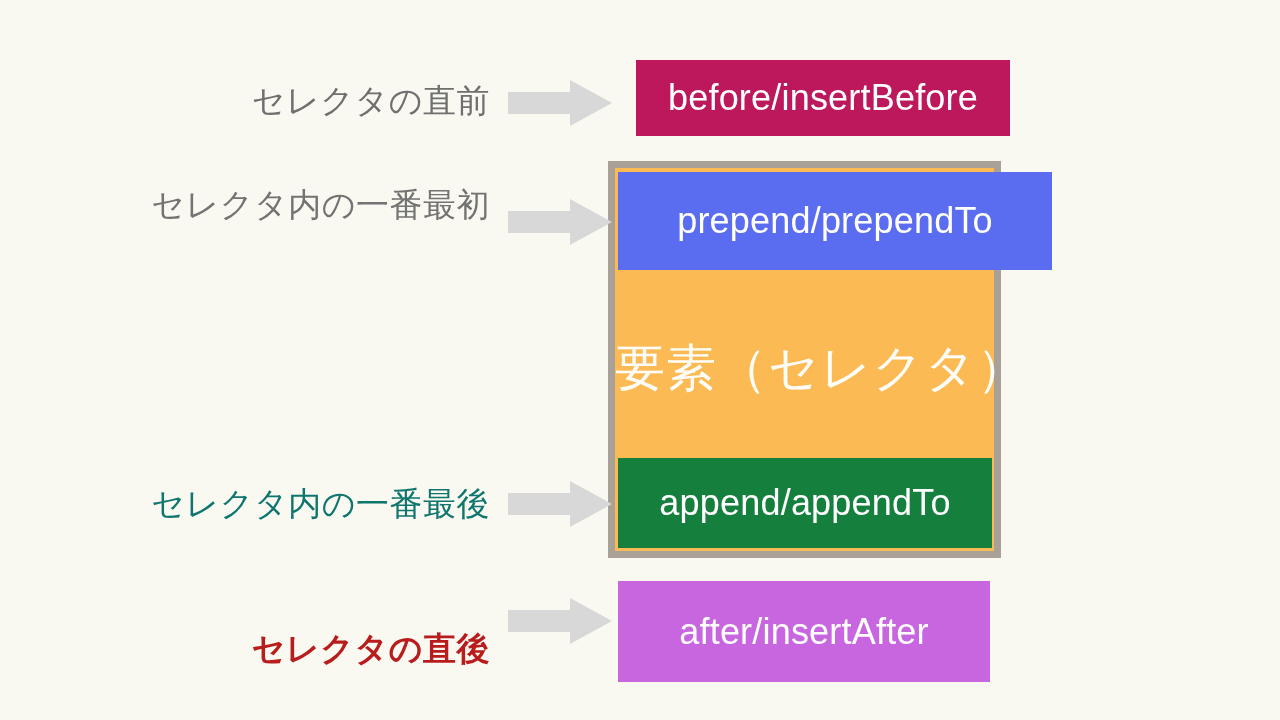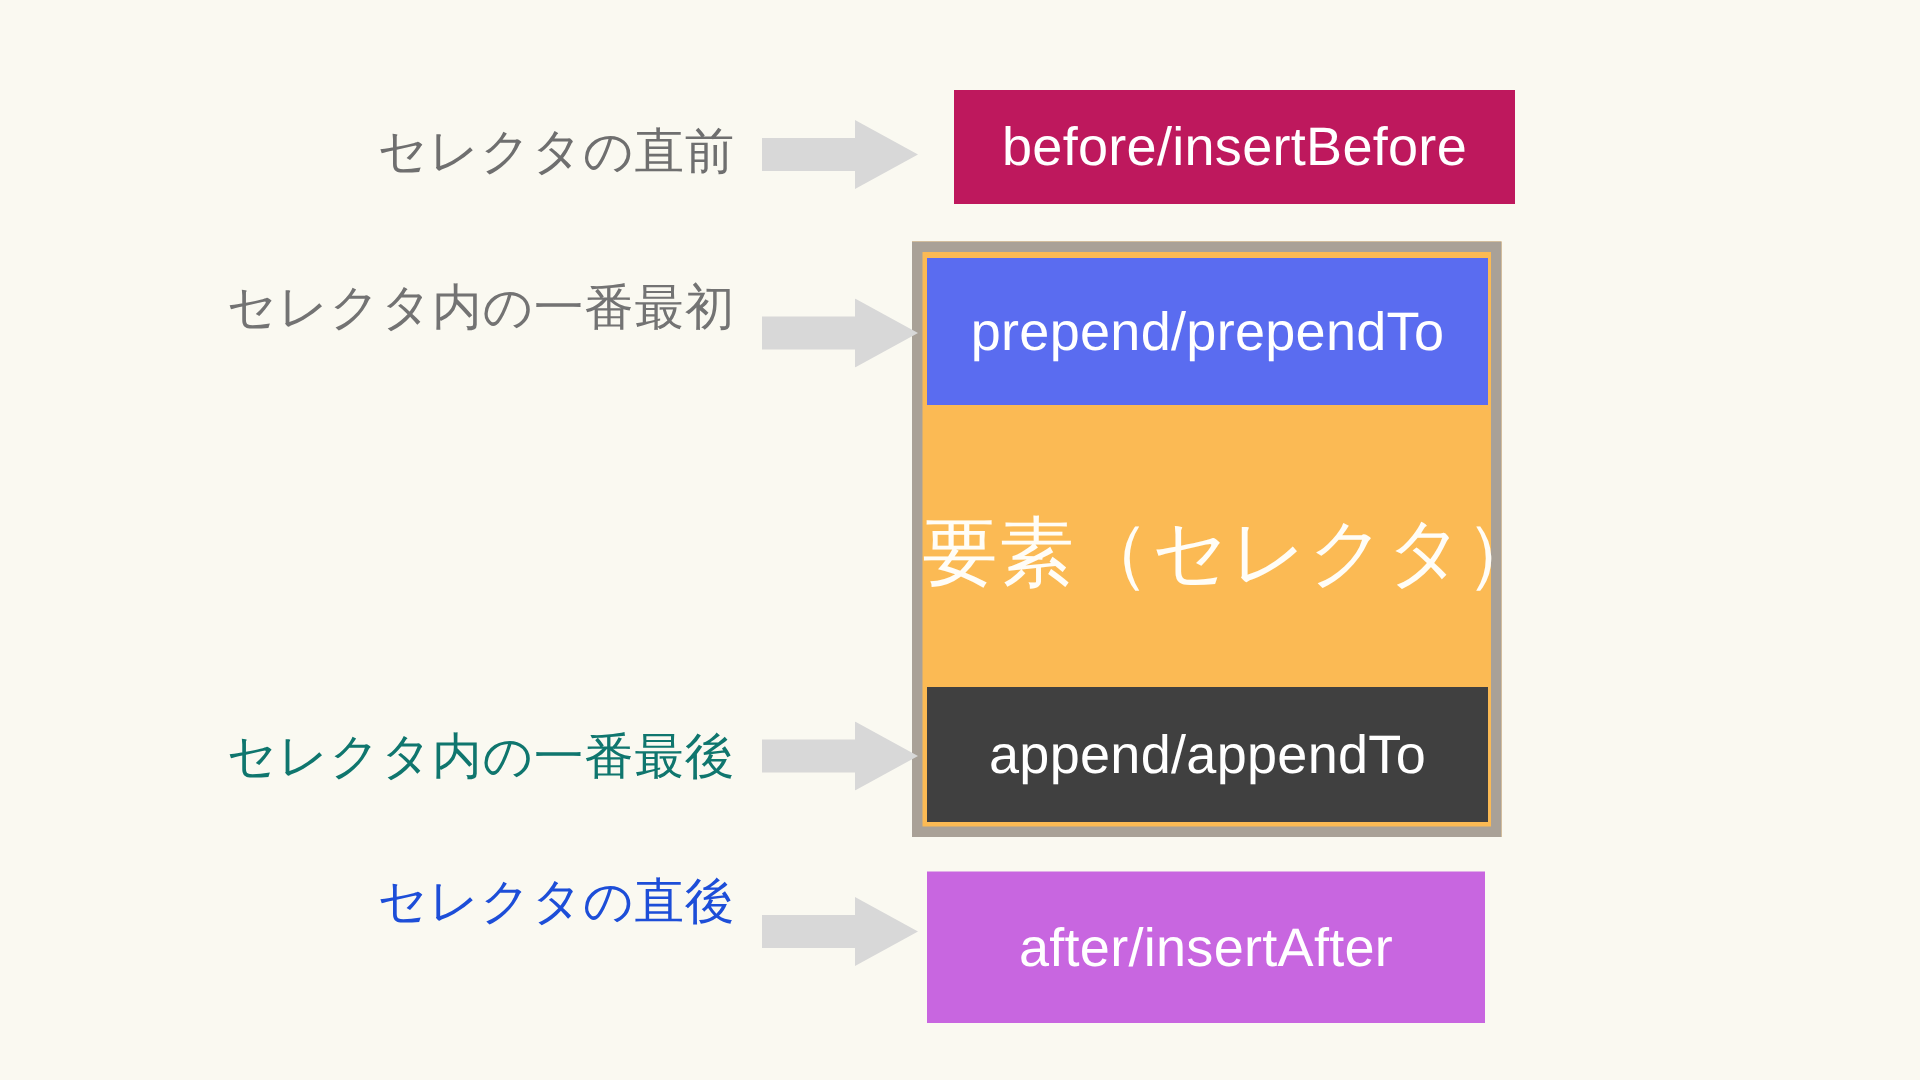--- a/index.html
+++ b/index.html
@@ -87,44 +87,44 @@
   <div class="abs arrow-wrap" style="left:508px; top:80px;">
     <svg viewBox="0 0 104 46" preserveAspectRatio="none" aria-hidden="true">
       <polygon points="0,12 62,12 62,0 104,23 62,46 62,34 0,34" fill="#d8d8d8"></polygon>
     </svg>
   </div>
 
   <div class="abs method-box" id="box-before" style="left: 618px; top: 60px; width: 374px; height: 76px; background: #be185d; margin-left: 18px;">before/insertBefore</div>
 
   <div class="abs" id="selector-container" style="left: 608px; top: 161px; width: 393px; height: 397px; background: rgb(251, 186, 84); border-color: rgb(169, 161, 151);">
 
-    <div class="abs method-box" id="box-prepend" style="left: 3px; top: 4px; width: 374px; height: 98px; background: rgb(90, 108, 240);">prepend/prependTo</div>
+    <div class="abs method-box" id="box-prepend" style="left: 3px; top: 4px; width: 434px; height: 98px; background: rgb(90, 108, 240);">prepend/prependTo</div>
 
     <div class="abs" id="selector-center-text" style="left: 0px; top: 175px; width: 379px; color: rgb(255, 253, 247);">要素（セレクタ）</div>
 
-    <div class="abs method-box" id="box-append" style="left: 3px; top: 290px; width: 374px; height: 90px; background: #404040;">append/appendTo</div>
+    <div class="abs method-box" id="box-append" style="left: 3px; top: 290px; width: 374px; height: 90px; background: #15803d;">append/appendTo</div>
   </div>
 
   <div class="abs jp-label" style="left: 60px; top: 188px; width: 430px; color: #737373;">セレクタ内の一番最初</div>
 
   <div class="abs arrow-wrap" style="left:508px; top:199px;">
     <svg viewBox="0 0 104 46" preserveAspectRatio="none" aria-hidden="true">
       <polygon points="0,12 62,12 62,0 104,23 62,46 62,34 0,34" fill="#d8d8d8"></polygon>
     </svg>
   </div>
 
   <div class="abs jp-label" style="left: 60px; top: 487px; width: 430px; color: #0f766e;">セレクタ内の一番最後</div>
 
   <div class="abs arrow-wrap" style="left:508px; top:481px;">
     <svg viewBox="0 0 104 46" preserveAspectRatio="none" aria-hidden="true">
       <polygon points="0,12 62,12 62,0 104,23 62,46 62,34 0,34" fill="#d8d8d8"></polygon>
     </svg>
   </div>
 
-  <div class="abs jp-label" style="left: 130px; top: 584px; width: 360px; color: #1d4ed8;">セレクタの直後</div>
+  <div class="abs jp-label" style="left: 130px; top: 632px; width: 360px; color: #b91c1c; font-weight: bold;">セレクタの直後</div>
 
   <div class="abs arrow-wrap" style="left:508px; top:598px;">
     <svg viewBox="0 0 104 46" preserveAspectRatio="none" aria-hidden="true">
       <polygon points="0,12 62,12 62,0 104,23 62,46 62,34 0,34" fill="#d8d8d8"></polygon>
     </svg>
   </div>
 
   <div class="abs method-box" id="box-after" style="left: 618px; top: 581px; width: 372px; height: 101px; background: rgb(200, 102, 224);">after/insertAfter</div>
 
 </div>

